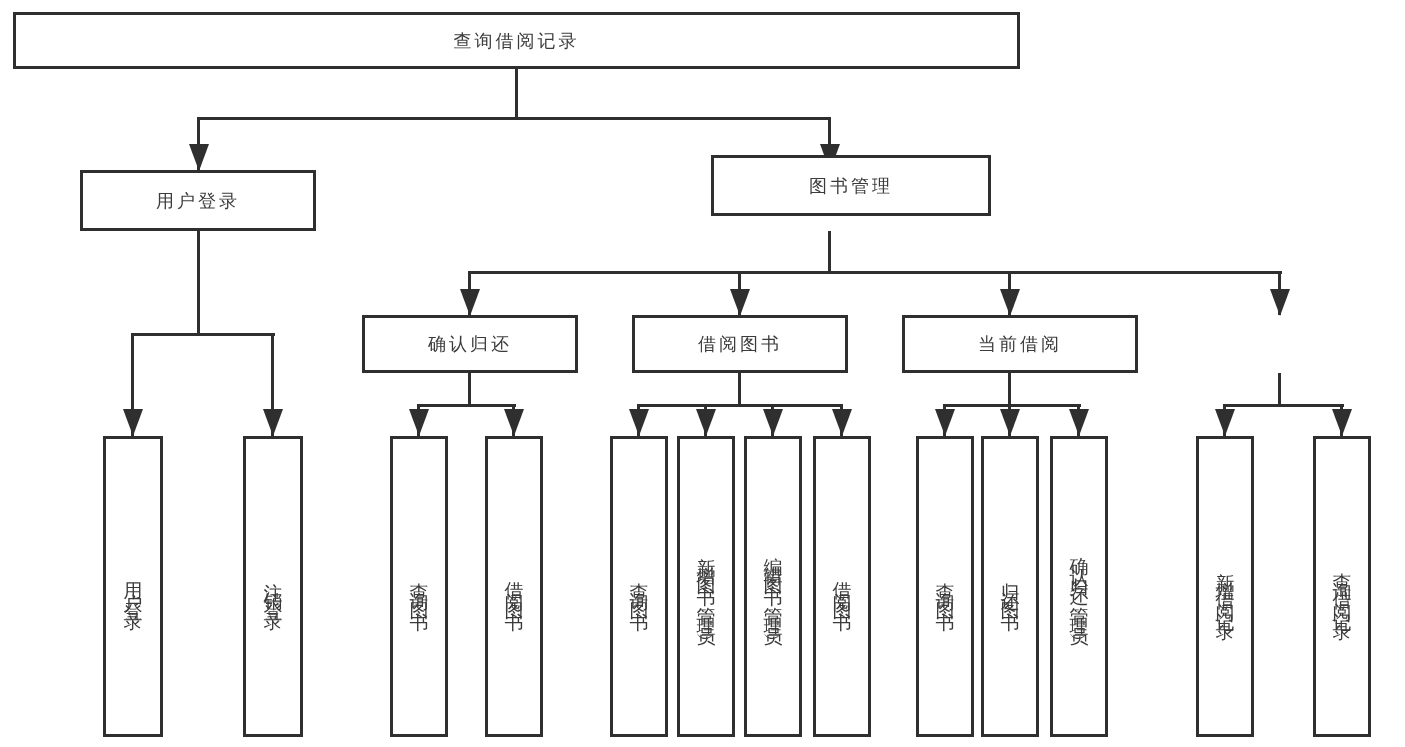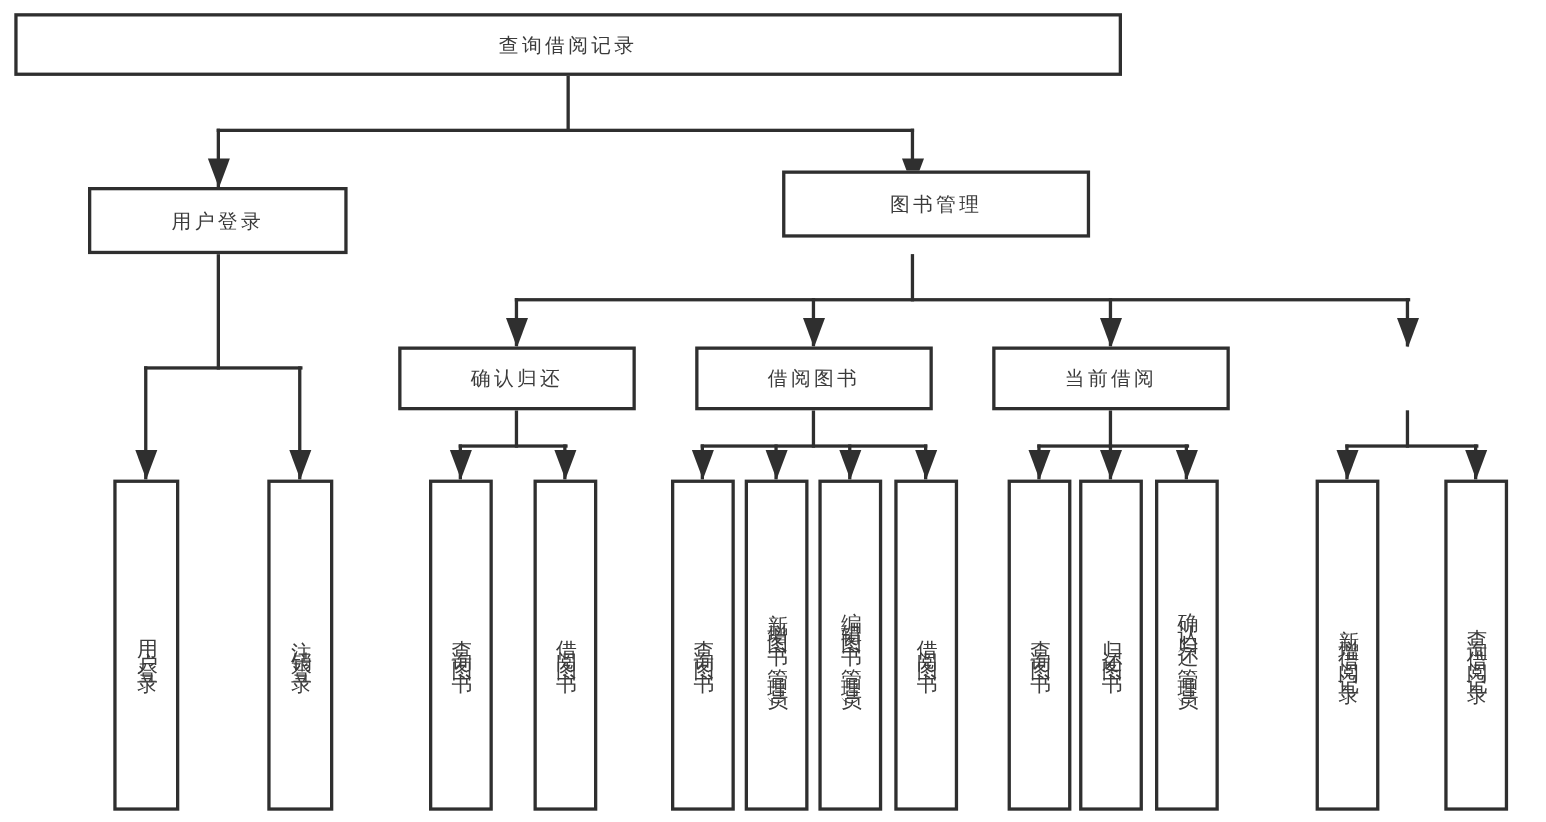--- a/index.html
+++ b/index.html
@@ -122,21 +122,21 @@
   <div class="box hbox" style="left:711px;top:155px;width:280px;height:61px">
     <span>图书管理</span>
   </div>
 
   <div class="box hbox" style="left:362px;top:315px;width:216px;height:58px">
     <span>确认归还</span>
   </div>
   <div class="box hbox" style="left:632px;top:315px;width:216px;height:58px">
     <span>借阅图书</span>
   </div>
-  <div class="box hbox" style="left:902px;top:315px;width:216px;height:58px">
+  <div class="box hbox" style="left:902px;top:315px;width:236px;height:58px">
     <span>当前借阅</span>
   </div>
 
   <div class="box" style="left:103px;top:436px;width:60px;height:301px">
     <span class="vtext">用户登录</span>
   </div>
   <div class="box" style="left:243px;top:436px;width:60px;height:301px">
     <span class="vtext">注销登录</span>
   </div>
 

